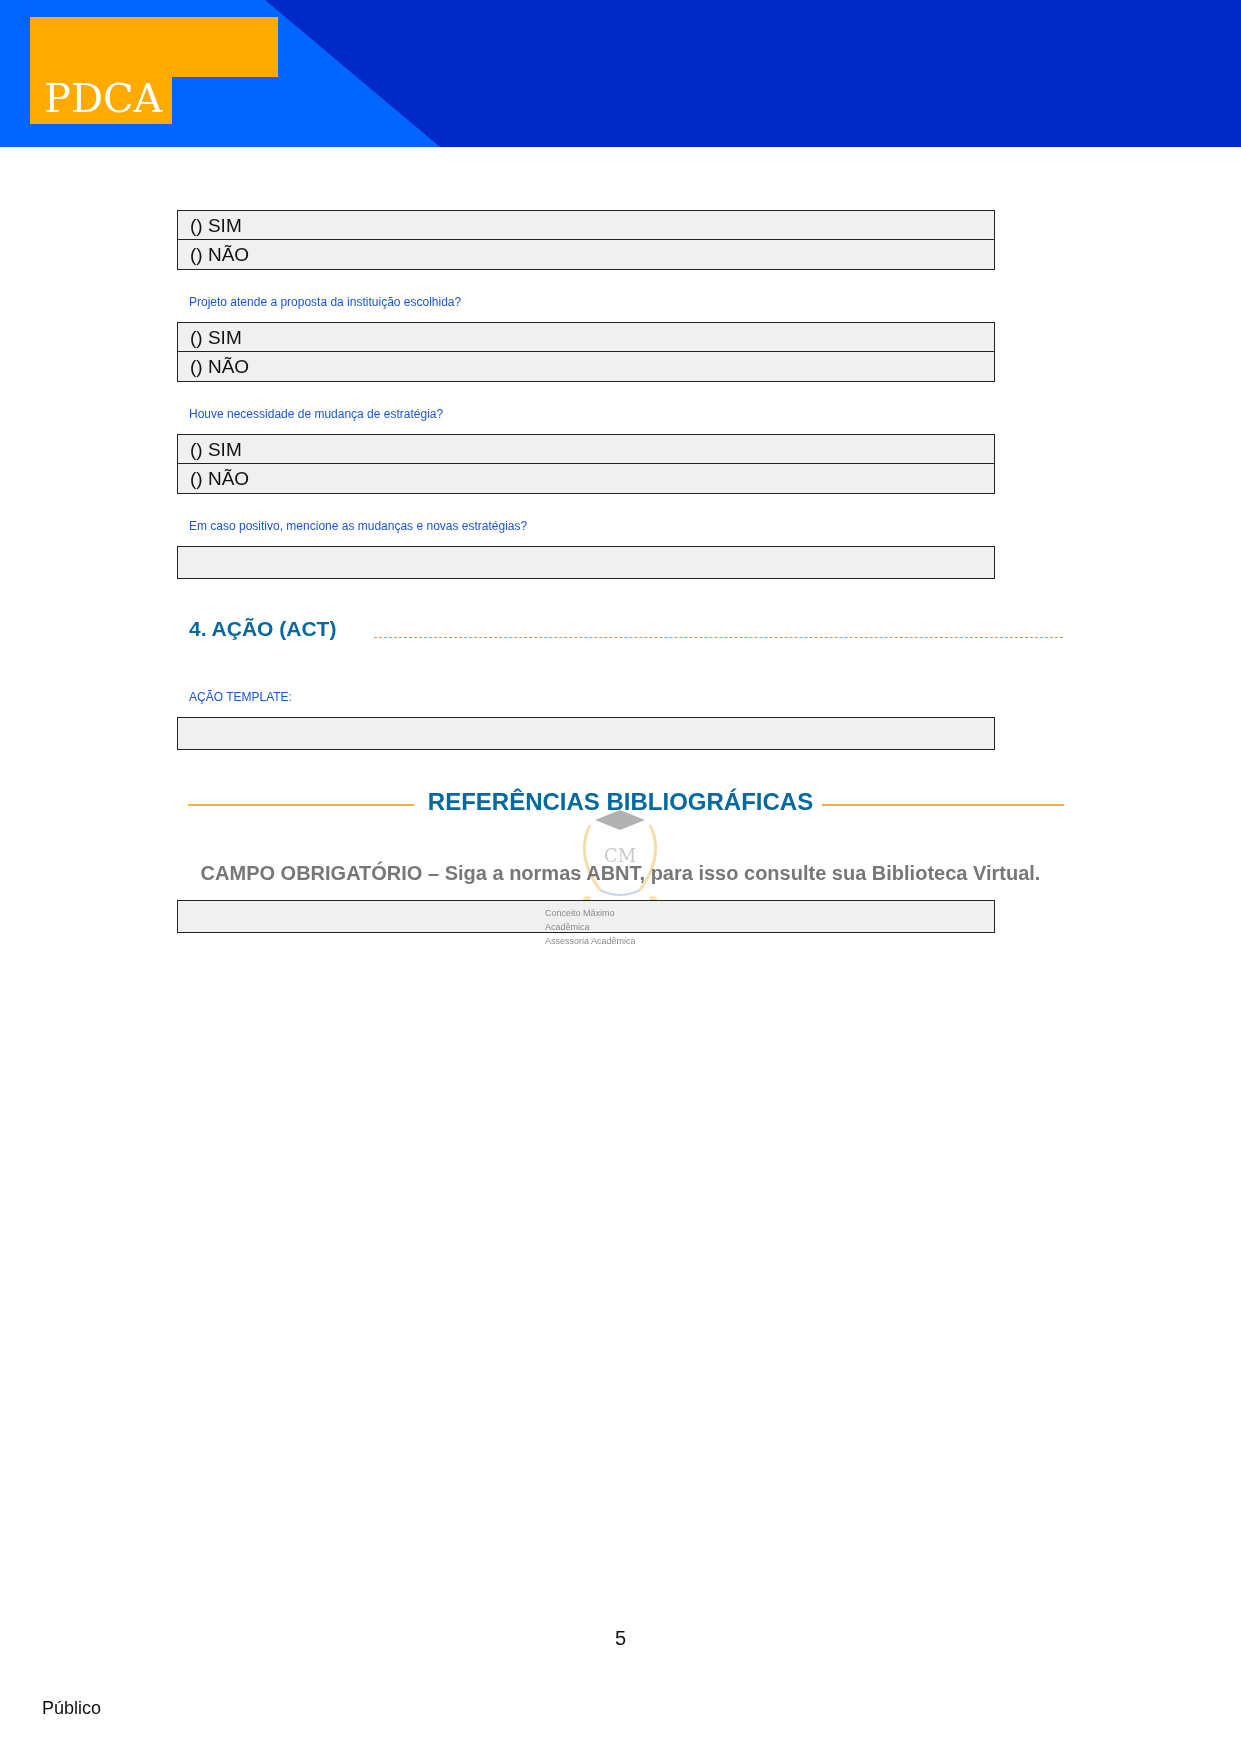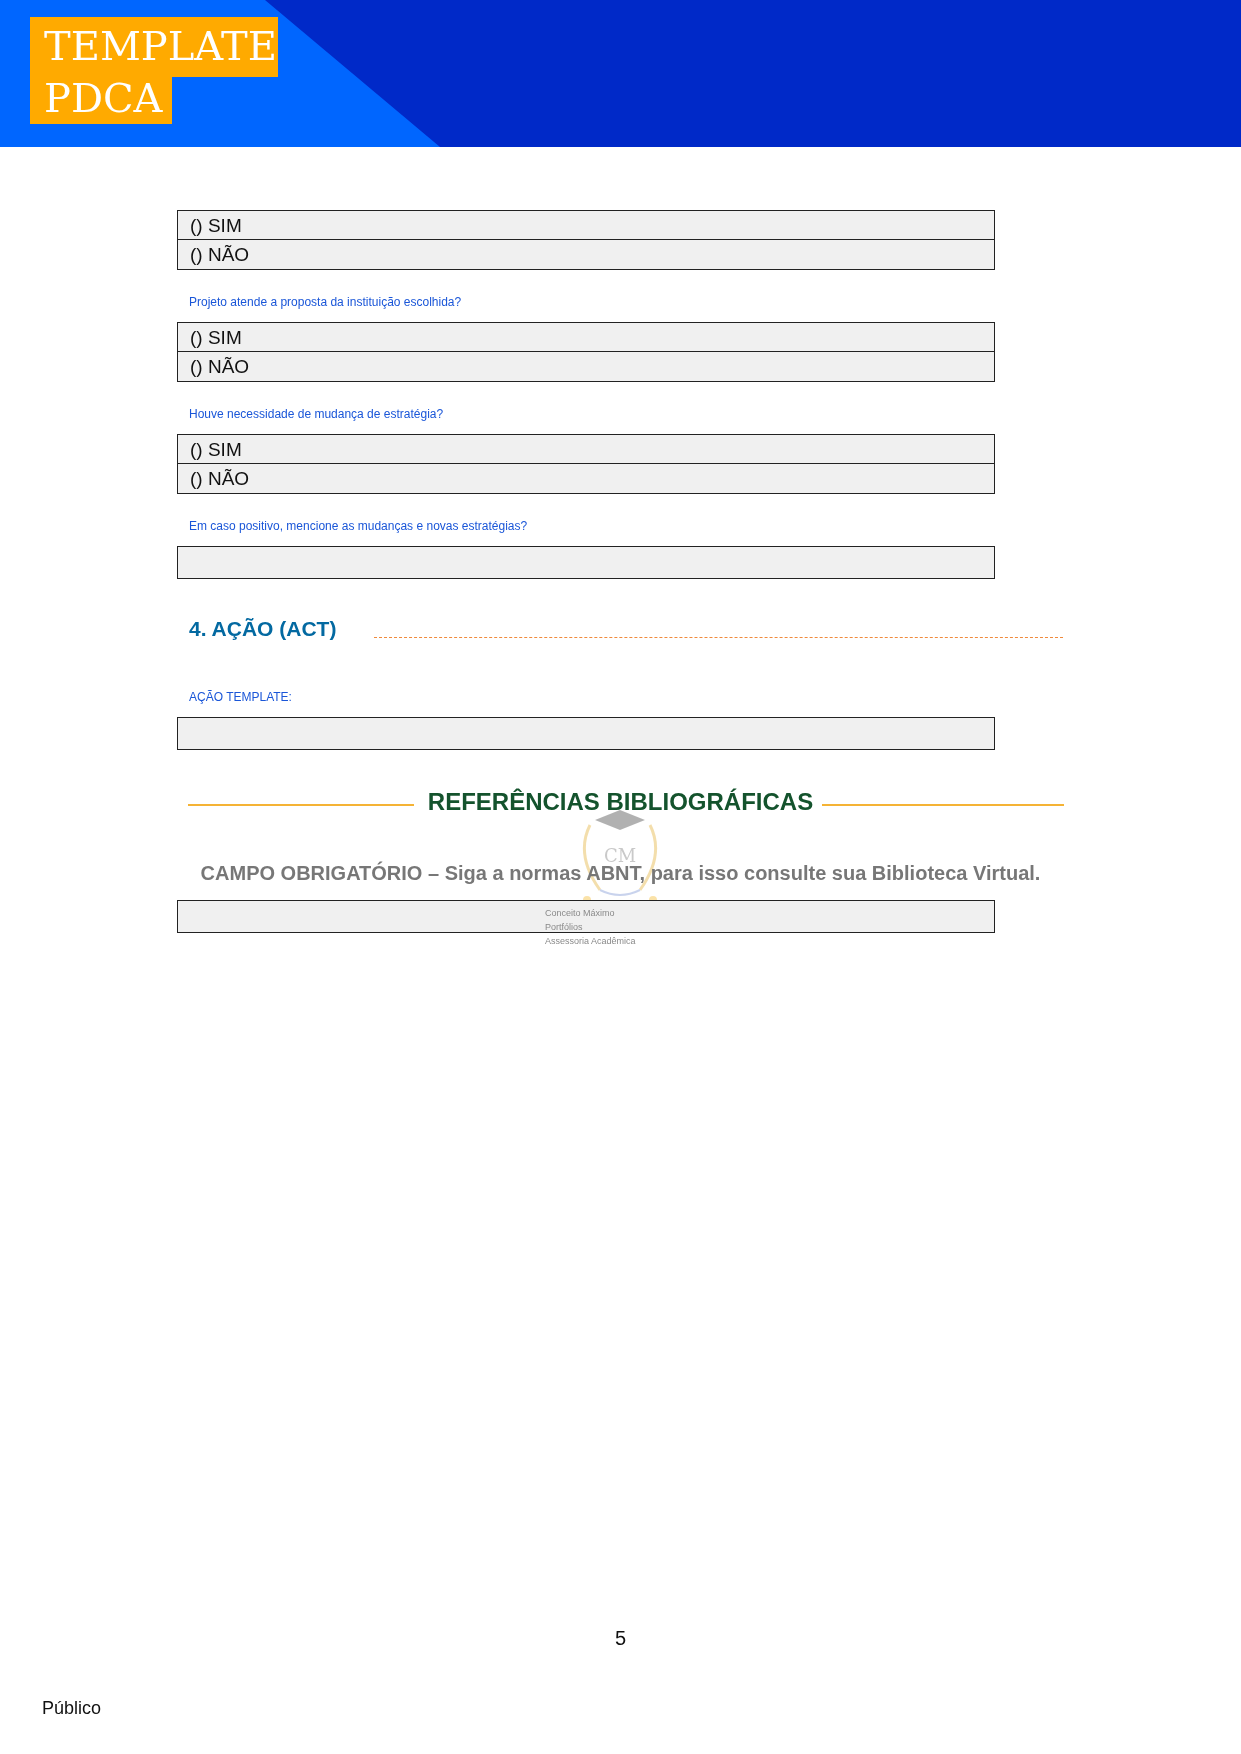--- a/index.html
+++ b/index.html
@@ -13,35 +13,34 @@
   .brand-t1 { position:absolute; left:44px; top:22px; font-family:"DejaVu Serif", serif; font-size:40px; color:#ffffff; letter-spacing:0px; line-height:48px; font-weight:normal; }
   .brand-t2 { position:absolute; left:44px; top:74px; font-family:"DejaVu Serif", serif; font-size:40px; color:#ffffff; line-height:48px; }
 
   .box { position:absolute; left:177px; width:818px; border:1.5px solid #222; background:#f0f0f0; box-sizing:border-box; }
   .row { height:29px; line-height:29px; padding-left:12px; font-size:19px; color:#111; border-bottom:1.5px solid #222; box-sizing:border-box; }
   .row:last-child { border-bottom:none; }
   .q { position:absolute; left:189px; font-size:12px; color:#1a56d8; }
   .section-title { position:absolute; left:189px; top:617px; font-size:21px; font-weight:bold; color:#0369a1; }
   .dash-line { position:absolute; left:374px; top:637px; width:689px; border-top:1.5px dashed #f08a3c; }
   .ref-line { position:absolute; top:804px; height:2px; background:#f5b335; }
-  .ref-title { position:absolute; left:0; width:1241px; top:788px; text-align:center; font-size:24px; font-weight:bold; color:#14532d; }
+  .ref-title { position:absolute; left:0; width:1241px; top:788px; text-align:center; font-size:24px; font-weight:bold; color:#0369a1; }
   .note { position:absolute; left:0; width:1241px; top:862px; text-align:center; font-size:20px; font-weight:bold; color:#777; }
   .wm { position:absolute; left:545px; top:800px; width:150px; height:150px; opacity:0.45; }
   .wm-text { position:absolute; left:0; width:150px; text-align:left; font-size:9px; color:#8a8a8a; }
   .page-num { position:absolute; left:0; width:1241px; top:1627px; text-align:center; font-size:20px; color:#111; }
   .footer-class { position:absolute; left:42px; top:1698px; font-size:18px; color:#111; }
 </style>
 </head>
 <body>
 
 <div class="header">
   <div class="dark"></div>
   <div class="brand-box1"></div>
   <div class="brand-box2"></div>
-  <div class="brand-t1">TEMPLATE</div>
   <div class="brand-t2">PDCA</div>
 </div>
 
 <div class="box" style="top:210px;">
   <div class="row">() SIM</div>
   <div class="row">() NÃO</div>
 </div>
 
 <div class="q" style="top:295px;">Projeto atende a proposta da instituição escolhida?</div>
 <div class="box" style="top:322px;">
@@ -81,18 +80,18 @@
       <circle cx="92" cy="104" r="4" fill="#f5c040"></circle>
     <circle cx="108" cy="100" r="4" fill="#f5c040"></circle>
   </svg>
 </div>
 
 <div class="note">CAMPO OBRIGATÓRIO – Siga a normas ABNT, para isso consulte sua Biblioteca Virtual.</div>
 <div class="box" style="top:900px; height:33px;"></div>
 
 <div style="position:absolute; left:545px; top:908px; width:150px; height:46px;">
   <div class="wm-text" style="top:0;">Conceito Máximo</div>
-  <div class="wm-text" style="top:14px;">Portfólios</div>
+  <div class="wm-text" style="top:14px;">Acadêmica</div>
   <div class="wm-text" style="top:28px;">Assessoria Acadêmica</div>
 </div>
 
 <div class="page-num">5</div>
 <div class="footer-class">Público</div>
 
 </body></html>

